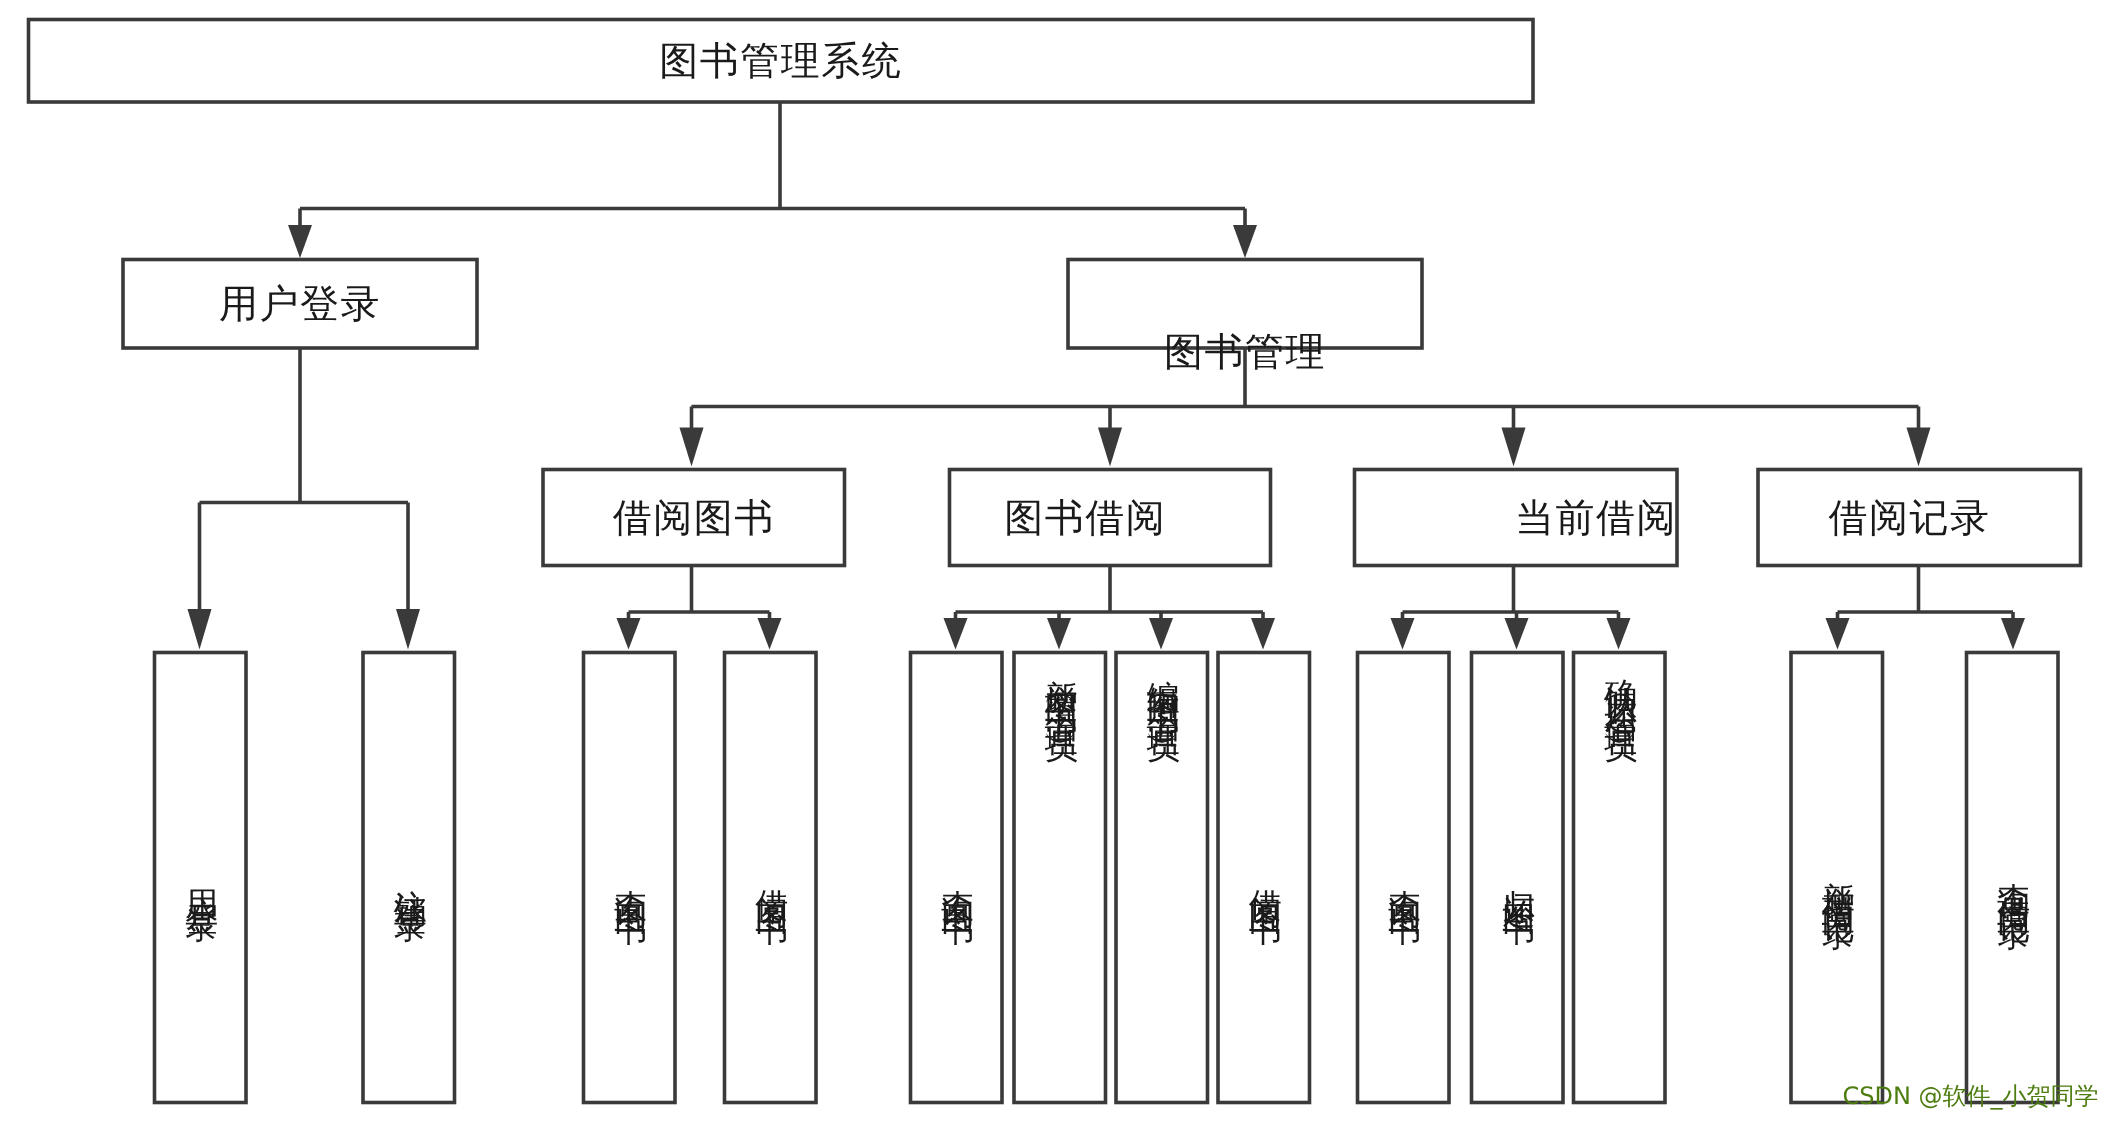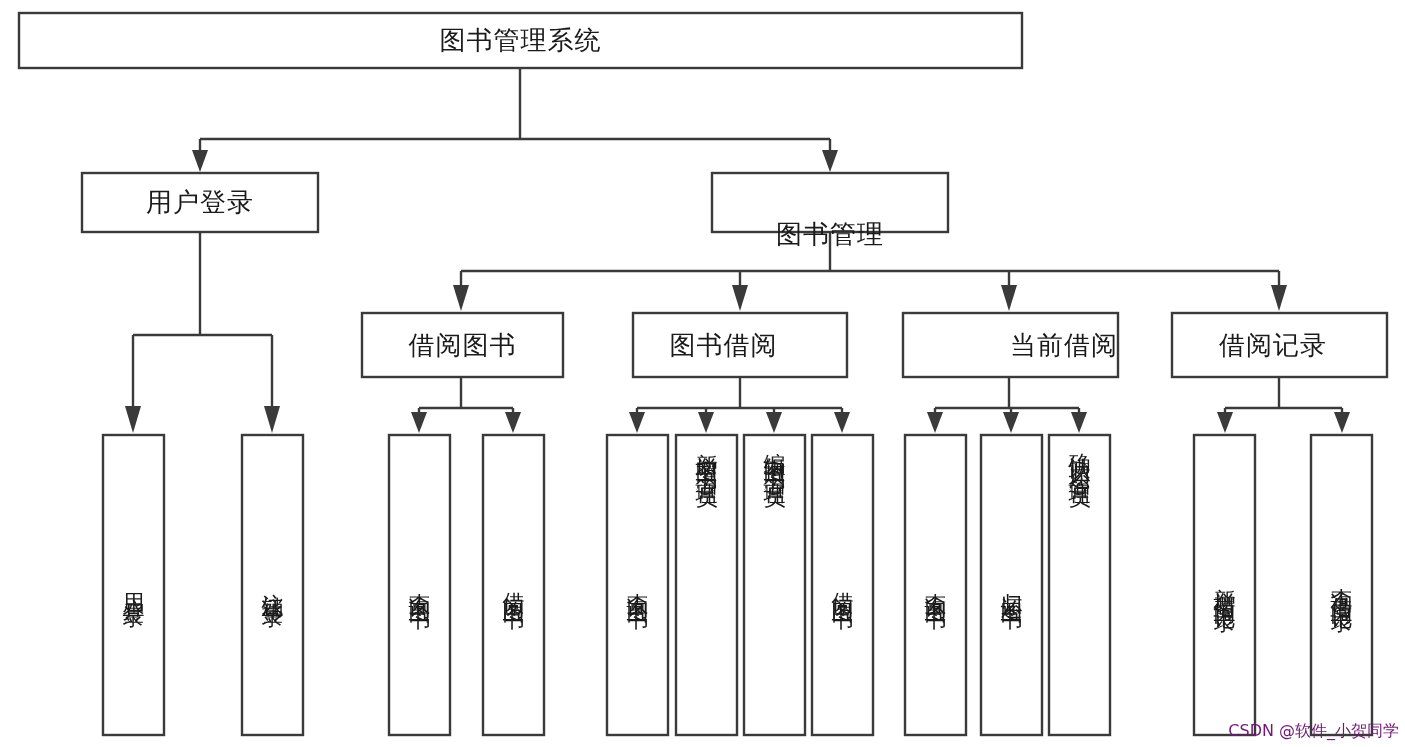--- a/index.html
+++ b/index.html
@@ -40,21 +40,21 @@
   .arrow-head {
     fill: #3a3a3a;
     stroke: none;
   }
   .watermark {
     position: absolute;
     right: 6px;
     bottom: 5px;
     font-family: "DejaVu Sans", "Liberation Sans", sans-serif;
     font-size: 16px;
-    color: #701a75;
+    color: #4d7c0f;
     white-space: nowrap;
     pointer-events: none;
     text-align: right;
   }
   .vbox-label-wrap {
     position: absolute;
     display: flex;
     align-items: center;
     justify-content: center;
     pointer-events: none;

